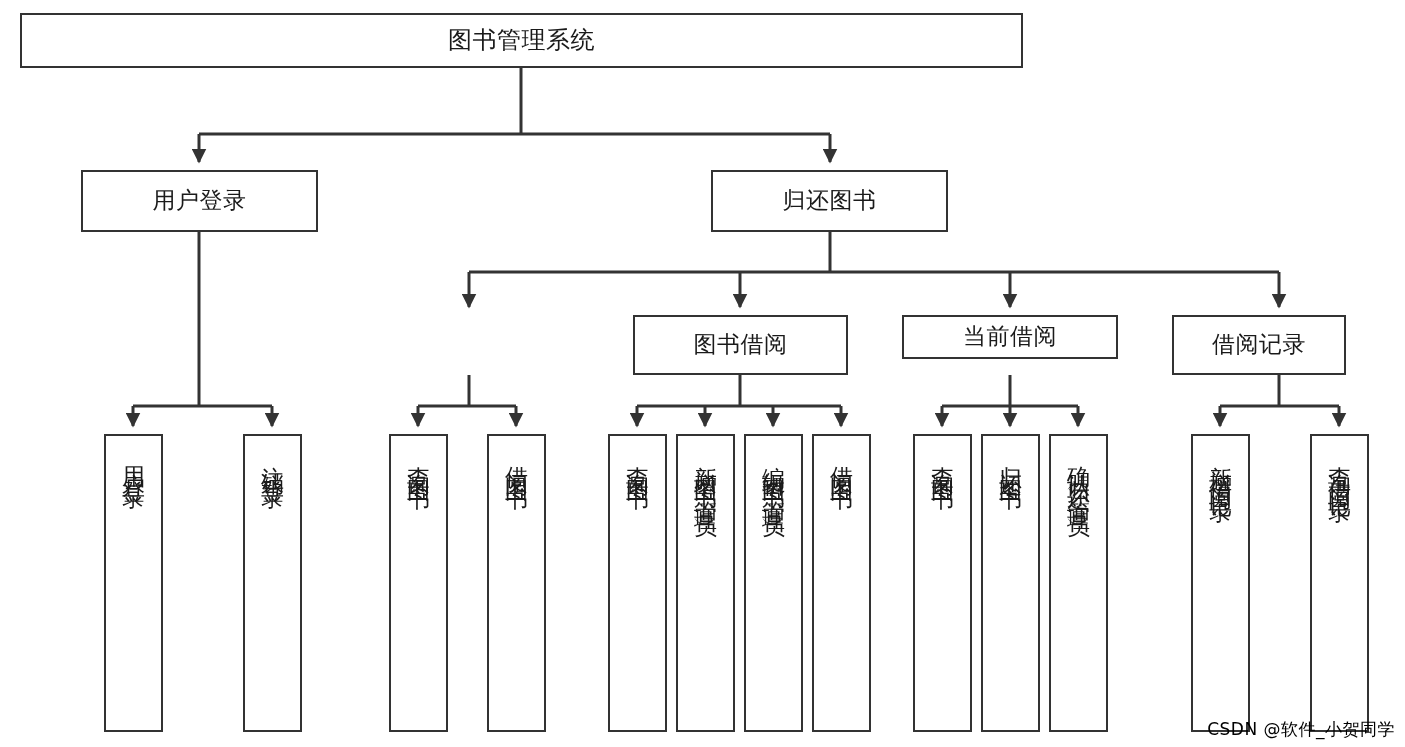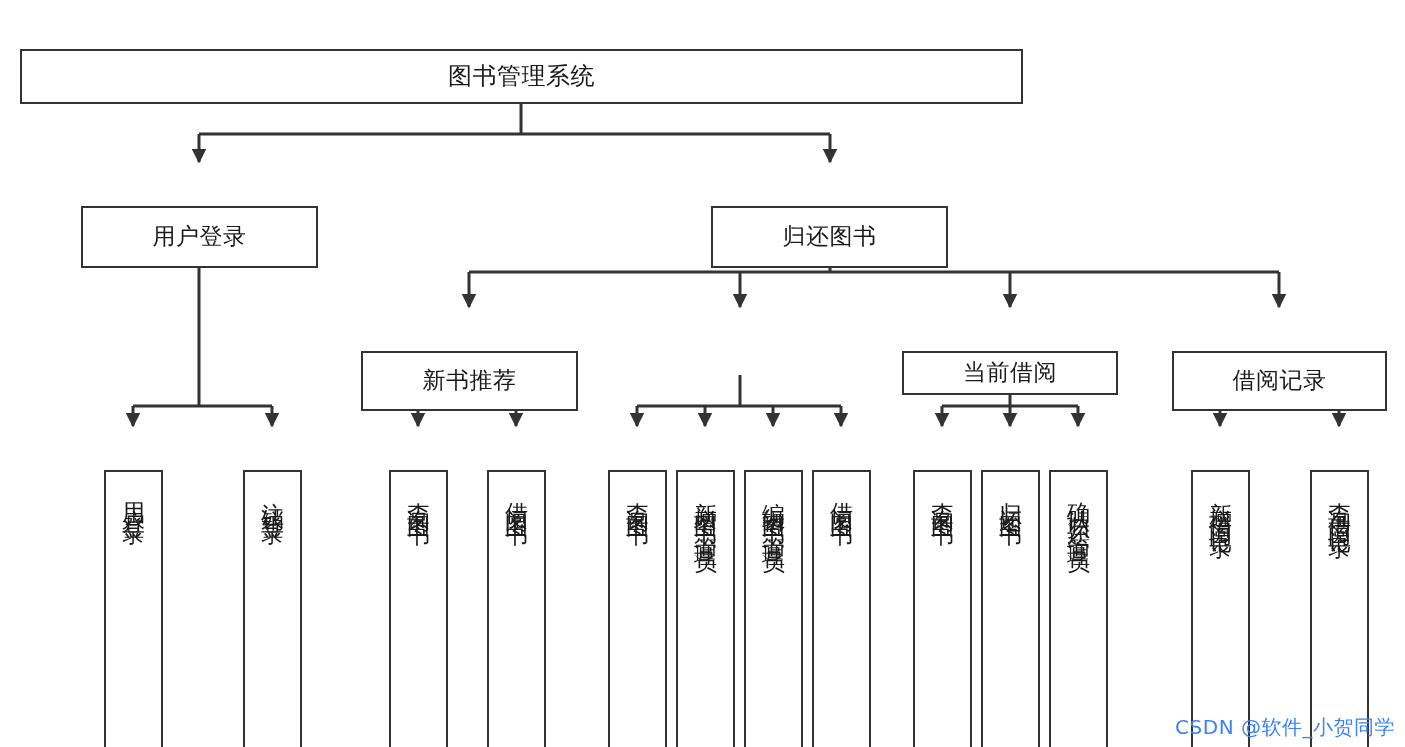--- a/index.html
+++ b/index.html
@@ -27,21 +27,20 @@
   }
   .node {
     position: absolute;
     box-sizing: border-box;
     background: #ffffff;
     border: 2px solid #333333;
     display: flex;
     align-items: center;
     justify-content: center;
     color: #1a1a1a;
-    margin-top: 36px;
   }
   .node .label {
     display: block;
     text-align: center;
     line-height: 1.18;
   }
   .node.horizontal .label {
     writing-mode: horizontal-tb;
     font-size: 23px;
     letter-spacing: 0.5px;
@@ -55,22 +54,22 @@
     text-orientation: upright;
     font-size: 23px;
     letter-spacing: 7px;
     white-space: nowrap;
   }
   #root-node .label { font-size: 24px; }
   .watermark {
     position: absolute;
     right: 10px;
     bottom: 6px;
-    font-size: 20px;
-    color: #3b82f6;
+    font-size: 17px;
+    color: #000000;
     white-space: nowrap;
     letter-spacing: 0.5px;
   }
 </style>
 </head>
 <body>
 
 <div id="canvas">
 
   <svg class="wires" viewBox="0 0 1405 747" xmlns="http://www.w3.org/2000/svg">
@@ -127,27 +126,27 @@
     <span class="label">图书管理系统</span>
   </div>
 
   <div class="node horizontal" style="left:81px; top:170px; width:237px; height:62px;">
     <span class="label">用户登录</span>
   </div>
   <div class="node horizontal" style="left:711px; top:170px; width:237px; height:62px;">
     <span class="label">归还图书</span>
   </div>
 
-  <div class="node horizontal" style="left:361px; top:315px; width:217px; height:60px;">
-    <span class="label">新书推荐</span>
+  <div class="node horizontal" style="left:633px; top:315px; width:215px; height:60px;">
+    <span class="label">图书借阅</span>
   </div>
   <div class="node horizontal" style="left:902px; top:315px; width:216px; height:44px;">
     <span class="label">当前借阅</span>
   </div>
-  <div class="node horizontal" style="left:1172px; top:315px; width:215px; height:60px;">
+  <div class="node horizontal" style="left:1172px; top:315px; width:174px; height:60px;">
     <span class="label">借阅记录</span>
   </div>
 
   <div class="node vertical" style="left:104px; top:434px; width:59px; height:298px;">
     <span class="label">用户登录</span>
   </div>
   <div class="node vertical" style="left:243px; top:434px; width:59px; height:298px;">
     <span class="label">注销登录</span>
   </div>
 

